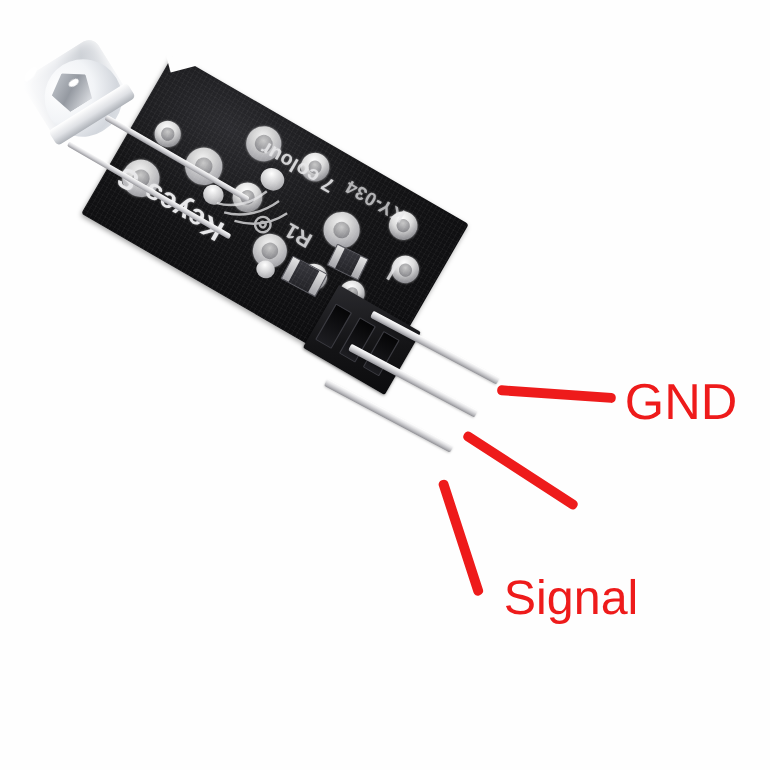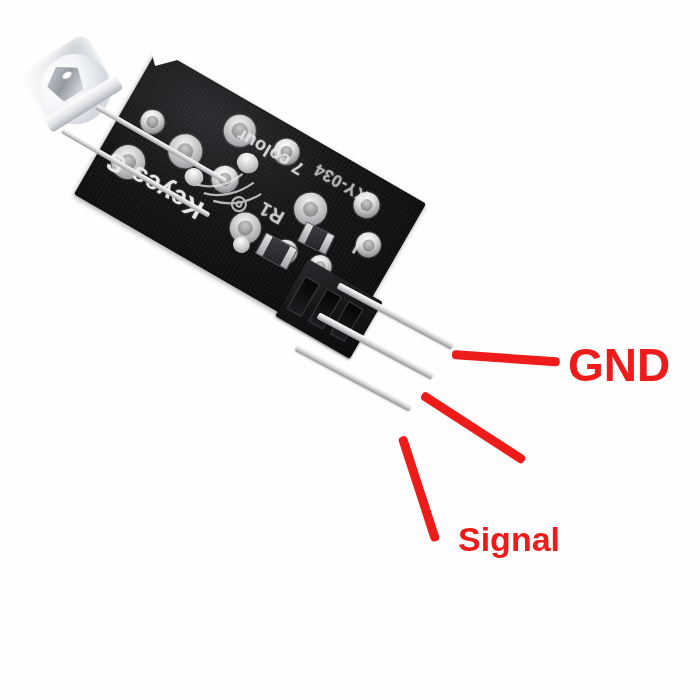--- a/index.html
+++ b/index.html
@@ -233,21 +233,21 @@
 
   
   .leader {
     position: absolute;
     height: 9px;
     border-radius: 4px;
     transform-origin: 0% 50%;
   }
   .anno-label {
     position: absolute;
-    font-weight: 700;
+    font-weight: 400;
     line-height: 1;
     white-space: nowrap;
     user-select: none;
   }
 </style>
 </head>
 <body>
 
 <div id="stage">
 
@@ -347,15 +347,15 @@
 
   <div class="led-lead" style="left:62px; top:128px; width:170px; transform:rotate(30deg);"></div>
   <div class="led-lead" style="left:96px; top:104px; width:150px; transform:rotate(30deg);"></div>
 
   <div class="leader" style="left:452px; top:350px; width:108px; transform:rotate(4deg); background:#ee1b1b;"></div>
   <div class="anno-label" style="left:568px; top:342px; font-size:46px; color:#ee1b1b;">GND</div>
 
   <div class="leader" style="left:422px; top:390px; width:122px; transform:rotate(33deg); background:#ee1b1b;"></div>
 
   <div class="leader" style="left:402px; top:432px; width:110px; transform:rotate(72deg); background:#ee1b1b;"></div>
-  <div class="anno-label" style="left:458px; top:522px; font-size:34px; color:#ee1b1b;">Signal</div>
+  <div class="anno-label" style="left:458px; top:522px; font-size:44px; color:#ee1b1b;">Signal</div>
 
 </div>
 
 </body></html>

